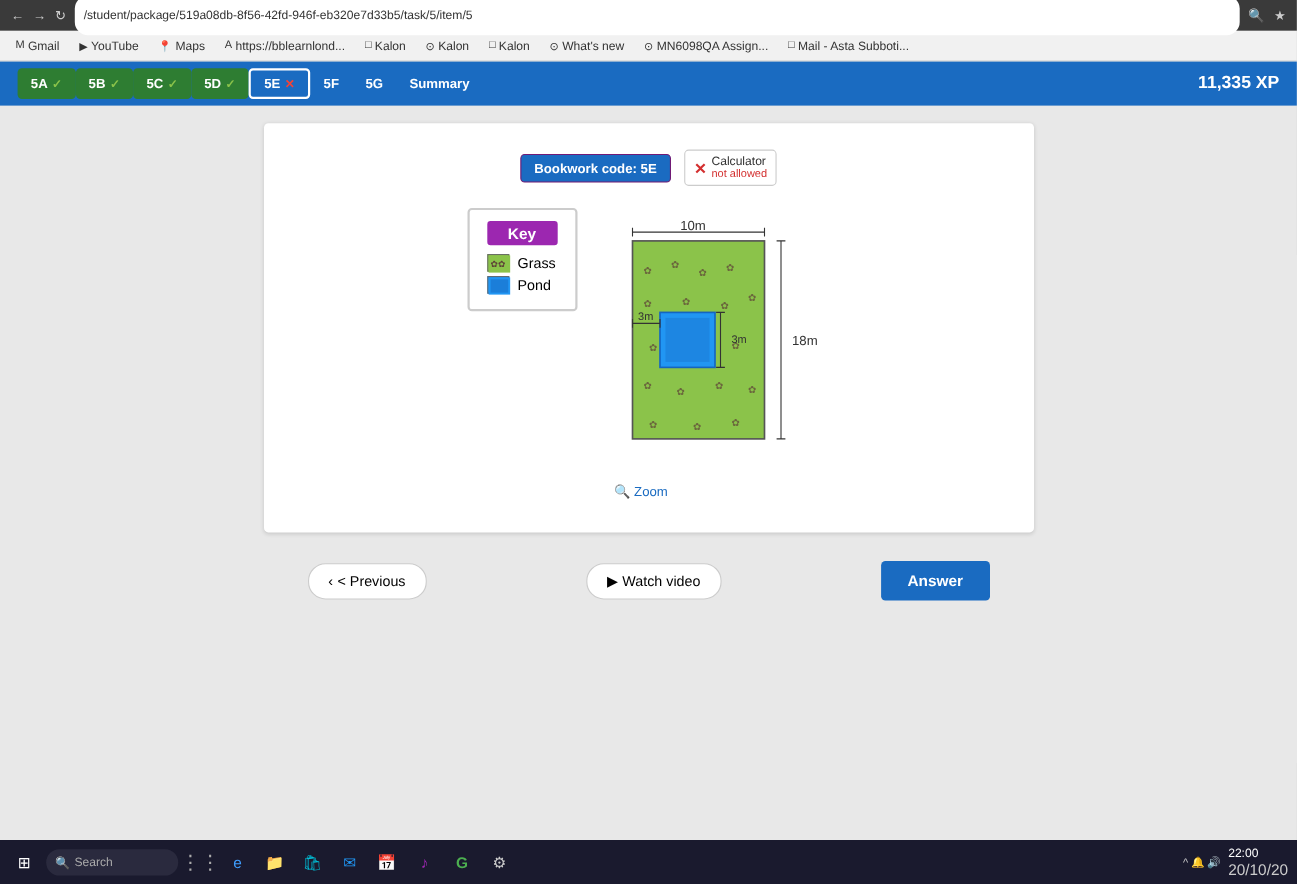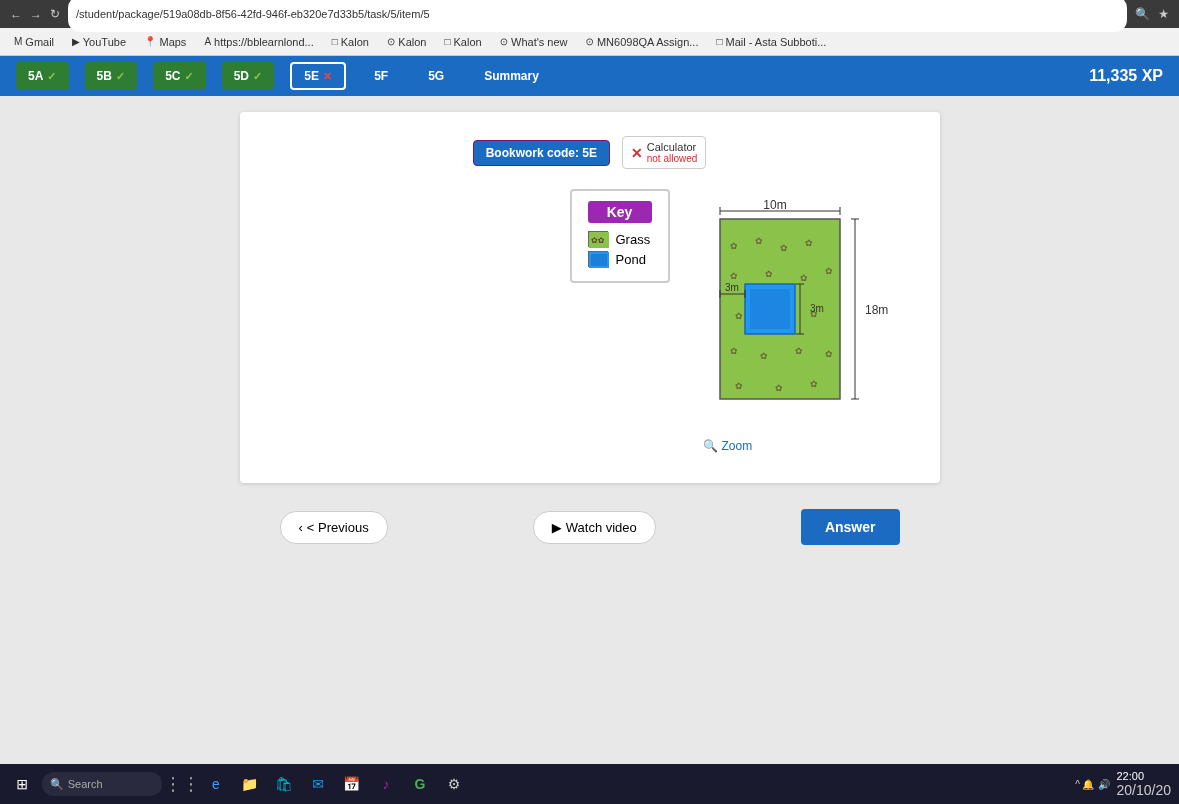--- a/index.html
+++ b/index.html
@@ -13,21 +13,21 @@
     
     .bookmarks-bar { background: #f1f1f1; height: 28px; display: flex; align-items: center; padding: 0 8px; gap: 6px; border-bottom: 1px solid #ccc; font-size: 11px; color: #333; overflow: hidden; }
     .bookmark-item { display: flex; align-items: center; gap: 3px; padding: 2px 6px; border-radius: 4px; white-space: nowrap; cursor: pointer; }
     .bk-icon { font-size: 10px; }
 
     
     .content-area { background: #e8e8e8; height: calc(804px - 56px - 40px); display: flex; flex-direction: column; align-items: center; }
 
     
     .tab-bar { background: #1a6bc1; width: 100%; height: 40px; display: flex; align-items: center; justify-content: space-between; padding: 0 16px; }
-    .tabs-left { display: flex; align-items: flex-end; gap: 16px; }
+    .tabs-left { display: flex; align-items: flex-end; gap: 0; }
     .tab { height: 28px; display: flex; align-items: center; padding: 0 12px; border-radius: 4px; font-size: 12px; font-weight: bold; color: #fff; cursor: pointer; gap: 4px; }
     .tab.completed { background: #2e7d32; }
     .tab.active-x { background: #1a6bc1; border: 2px solid #fff; }
     .tab.plain { background: transparent; color: #fff; }
     .tab.summary { background: transparent; color: #fff; }
     .tab-checkmark { color: #8bc34a; font-size: 11px; }
     .tab-x { color: #f44336; font-size: 11px; }
     .xp-badge { color: #fff; font-size: 16px; font-weight: bold; }
 
     
@@ -36,21 +36,21 @@
     
     .top-bar { display: flex; align-items: center; justify-content: center; gap: 12px; margin-bottom: 20px; }
     .bookwork-badge { background: #1a6bc1; color: #fff; font-size: 12px; font-weight: bold; padding: 5px 12px; border-radius: 4px; border: 1px solid #701a75; }
     .calculator-badge { display: flex; align-items: center; gap: 4px; background: #fff; border: 1px solid #ccc; border-radius: 4px; padding: 4px 8px; font-size: 11px; color: #d32f2f; }
 
     
     .question { font-size: 18px; color: #222; text-align: center; margin-bottom: 30px; }
     .question strong { font-weight: bold; }
 
     
-    .diagram-area { display: flex; align-items: flex-start; justify-content: flex-end; gap: 30px; }
+    .diagram-area { display: flex; align-items: flex-start; justify-content: center; gap: 30px; }
 
     
     .key-box { border: 2px solid #ccc; border-radius: 4px; padding: 10px 16px; min-width: 100px; }
     .key-title { background: #9c27b0; color: #fff; text-align: center; font-size: 14px; font-weight: bold; border-radius: 3px; padding: 3px 10px; margin-bottom: 8px; }
     .key-item { display: flex; align-items: center; gap: 8px; font-size: 13px; margin: 4px 0; }
     .key-swatch-grass { width: 20px; height: 16px; background: #8bc34a; border: 1px solid #666; position: relative; }
     .key-swatch-pond { width: 20px; height: 16px; background: #2196f3; border: 1px solid #666; }
 
     
     .garden-wrap { position: relative; margin-top: 10px; }

